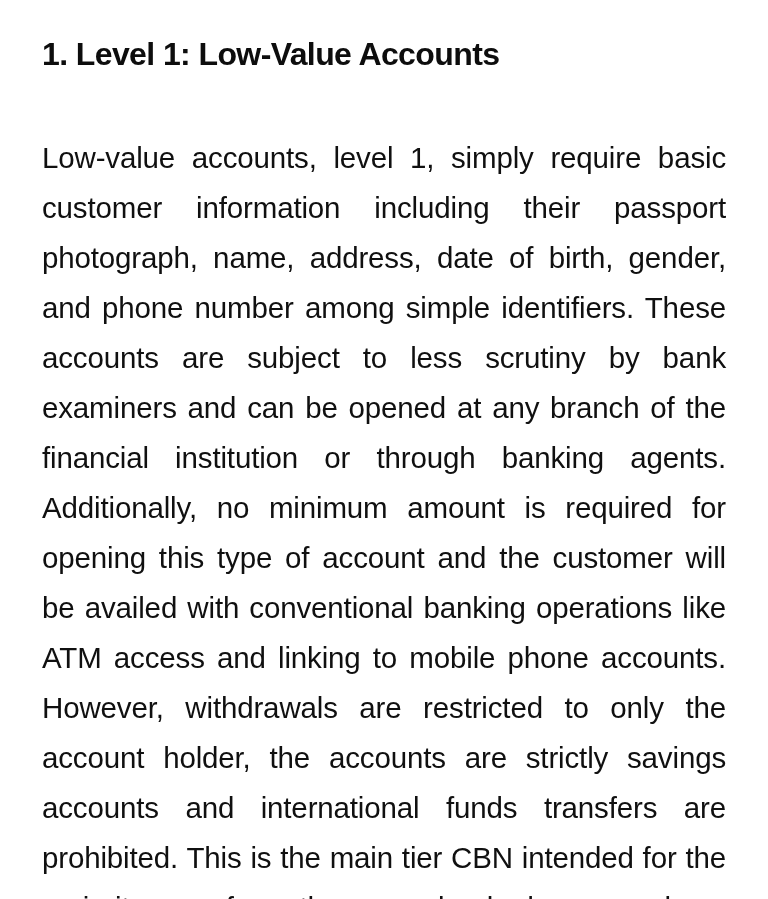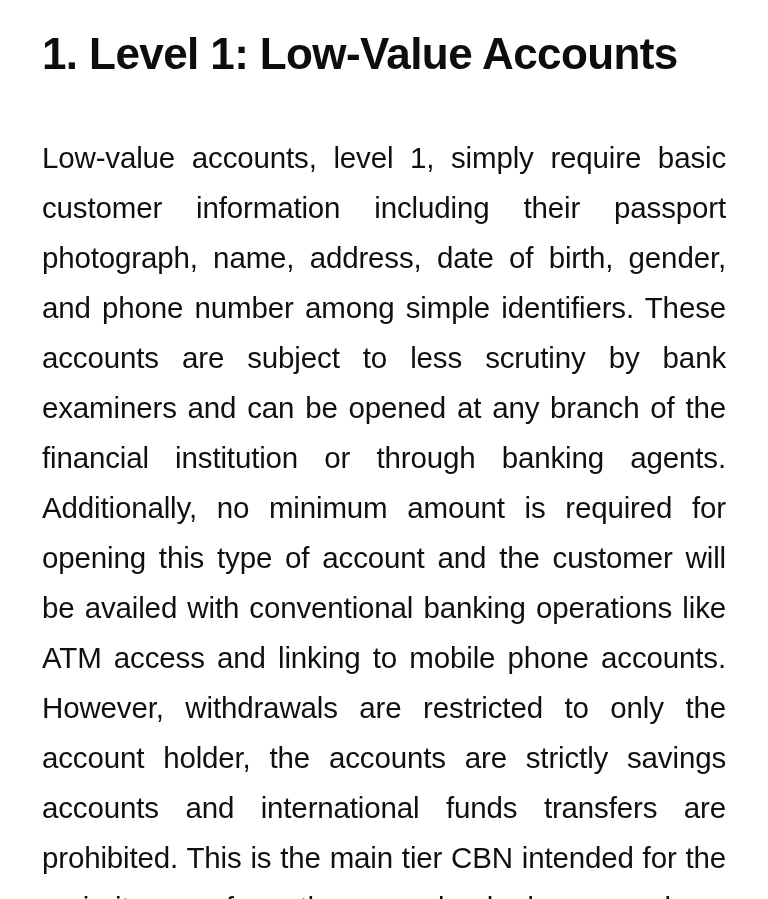--- a/index.html
+++ b/index.html
@@ -31,21 +31,21 @@
     width: 684px;
   }
 
   .doc-heading {
     margin: 0;
     padding: 0;
     position: absolute;
     top: 28px;
     left: 0;
     width: 684px;
-    font-size: 44px;
+    font-size: 32px;
     line-height: 52px;
     font-weight: 700;
     letter-spacing: -0.6px;
     color: #0d0d0d;
     text-align: left;
     white-space: nowrap;
   }
 
   .doc-paragraph {
     position: absolute;

